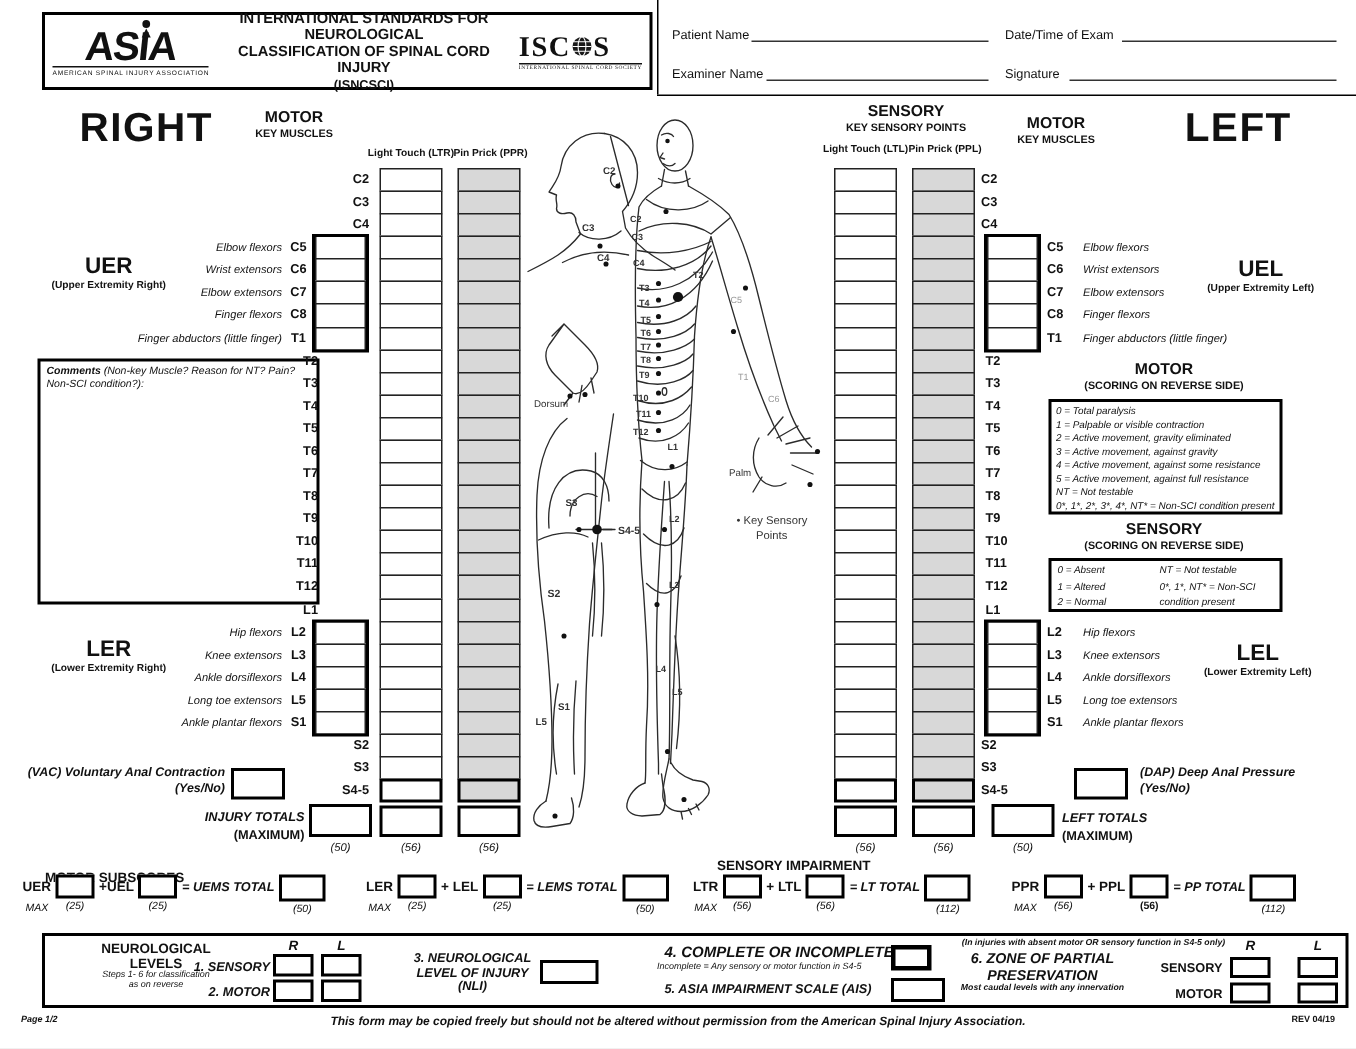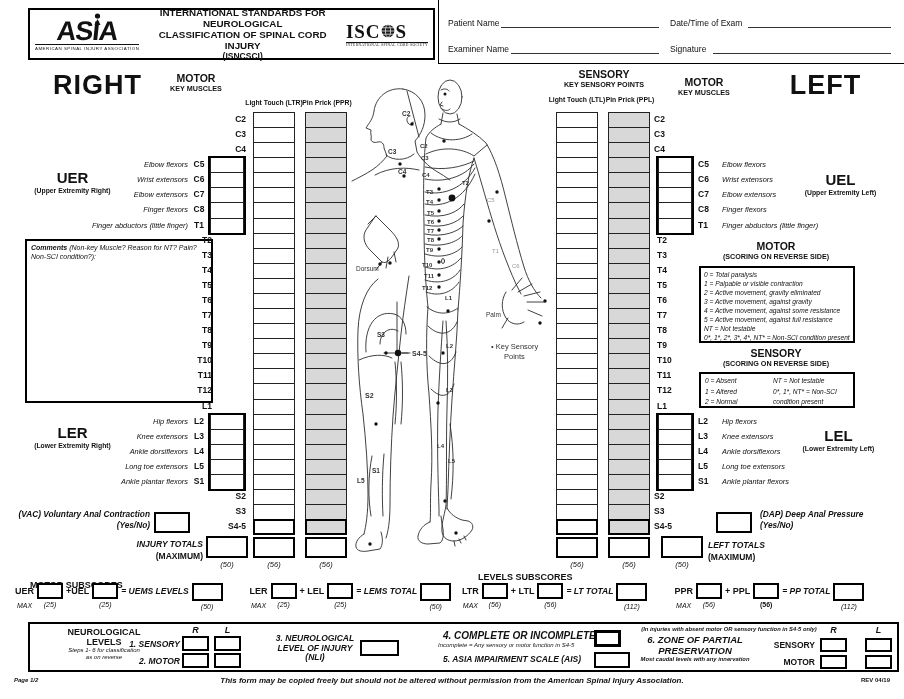--- a/index.html
+++ b/index.html
@@ -184,39 +184,39 @@
   <div class="totbox" style="left:556px;top:537px;width:42px;height:21px;"></div>
   <div class="totbox" style="left:608px;top:537px;width:42px;height:21px;"></div>
   <div class="totbox" style="left:661px;top:536px;width:42px;height:22px;"></div>
   <div class="maxcap" style="left:556px;top:560px;width:42px;">(56)</div>
   <div class="maxcap" style="left:608px;top:560px;width:42px;">(56)</div>
   <div class="maxcap" style="left:661px;top:560px;width:42px;">(50)</div>
   <div class="abs b i" style="left:708px;top:540px;font-size:8.5px;">LEFT TOTALS</div>
   <div class="abs b" style="left:708px;top:552px;font-size:8.5px;">(MAXIMUM)</div>
 
   <div class="abs b" style="left:30px;top:580px;font-size:9px;">MOTOR SUBSCORES</div>
-  <div class="abs b" style="left:478px;top:572px;font-size:9px;">LEVELS SUBSCORES</div>
+  <div class="abs b" style="left:478px;top:572px;font-size:9px;">SENSORY IMPAIRMENT</div>
   <div class="subrow" id="motor-subrow" style="left:15px;top:583px;">
       <div class="subunit">
         <div class="lab">UER</div>
         <div class="cap">MAX</div>
       </div>
       <div class="subunit">
         <div class="bx"></div>
         <div class="cap">(25)</div>
       </div>
       <div class="subunit">
         <div class="lab">+UEL</div>
       </div>
       <div class="subunit">
         <div class="bx"></div>
         <div class="cap">(25)</div>
       </div>
       <div class="subunit">
-        <div class="lab it">= UEMS LEVELS</div>
+        <div class="lab it">= UEMS TOTAL</div>
       </div>
       <div class="subunit">
         <div class="bx wide"></div>
         <div class="cap">(50)</div>
       </div>
       <div style="width: 24px;"></div>
       <div class="subunit">
         <div class="lab">LER</div>
         <div class="cap">MAX</div>
       </div>

